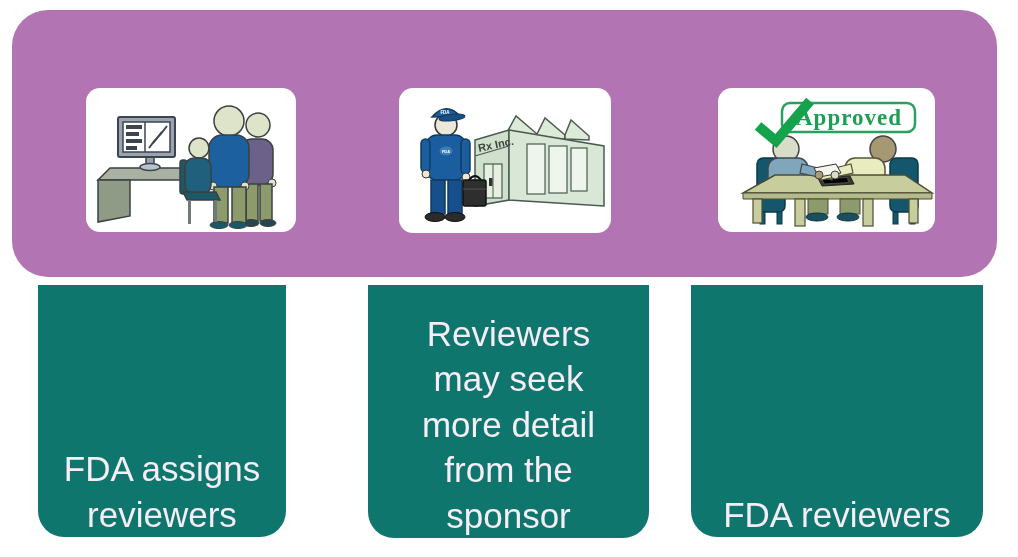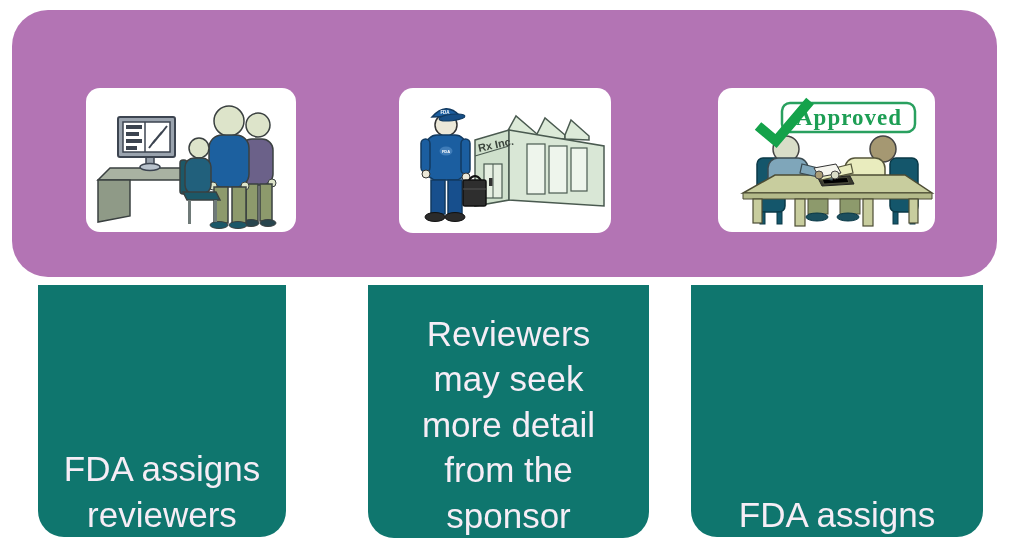--- a/index.html
+++ b/index.html
@@ -197,16 +197,16 @@
     </div>
   </div>
 
   <div class="step" id="step1">
     <div class="lbl">FDA assigns reviewers</div>
   </div>
   <div class="step" id="step2">
     <div class="lbl">Reviewers may seek more detail from the sponsor</div>
   </div>
   <div class="step" id="step3">
-    <div class="lbl">FDA assigns</div>
+    <div class="lbl">FDA reviewers</div>
   </div>
 
 </div>
 
 </body></html>

